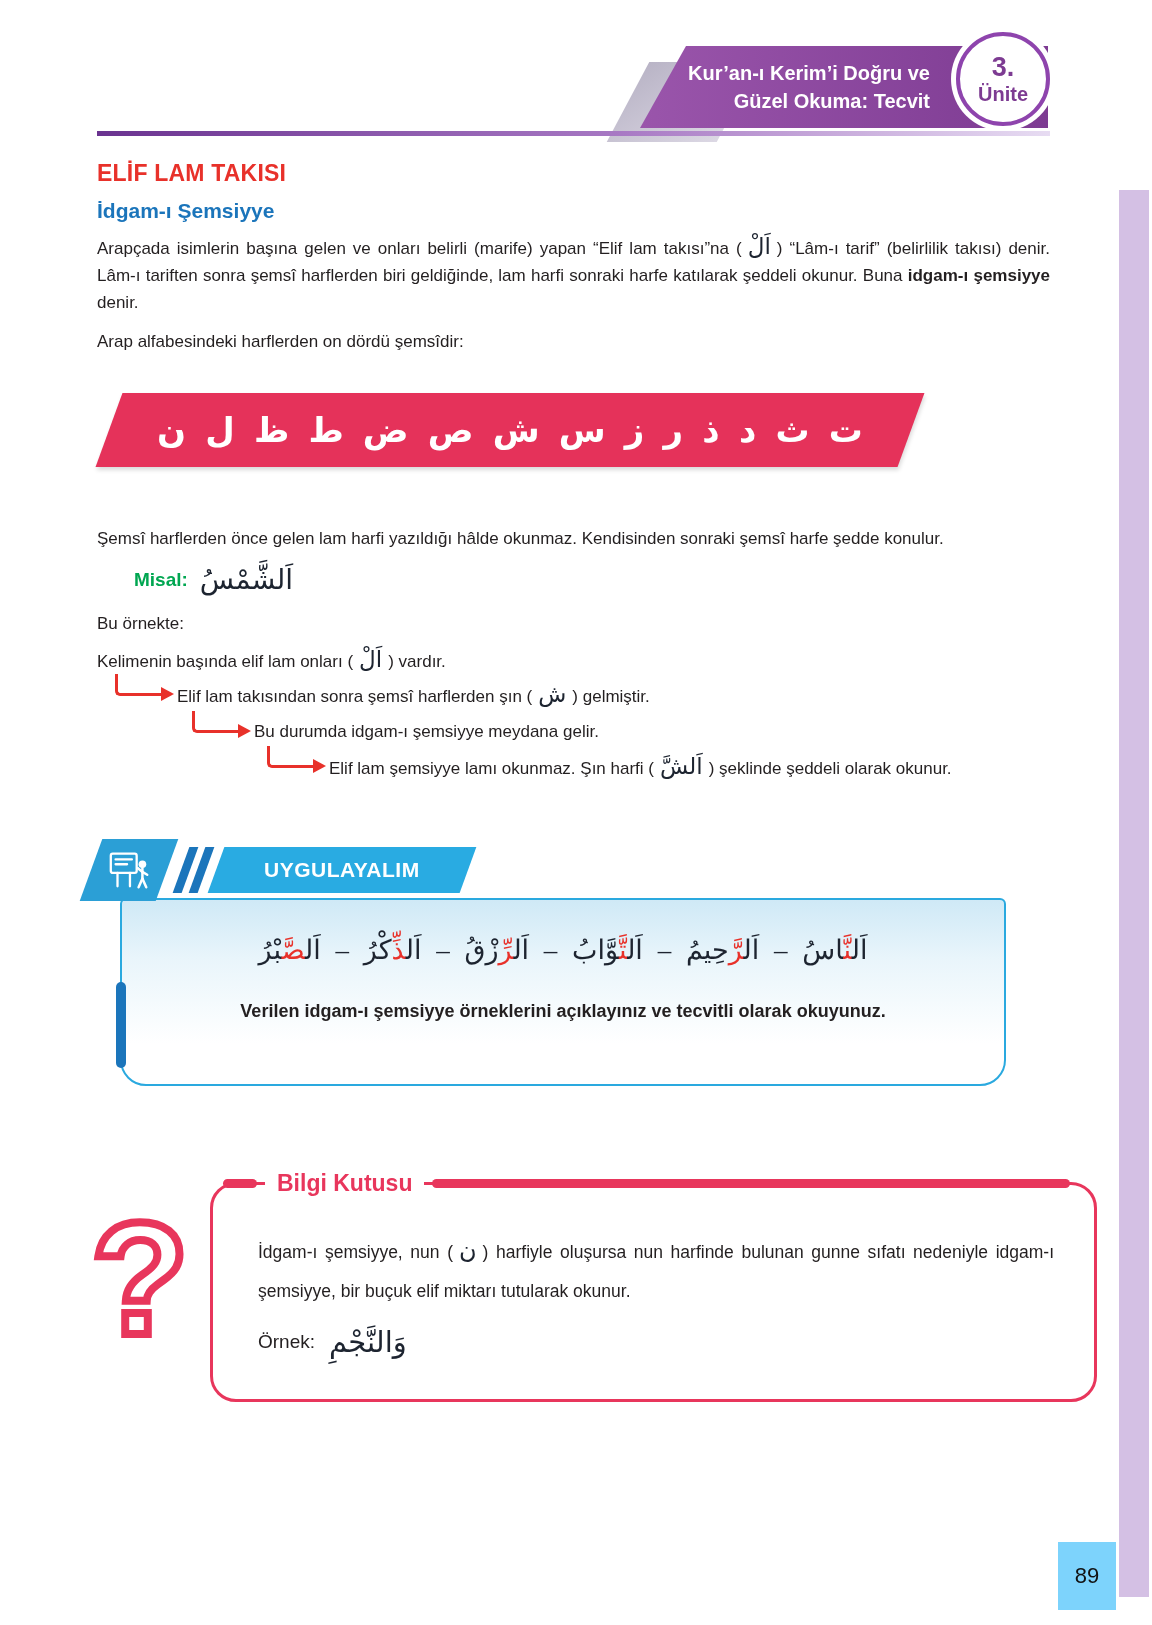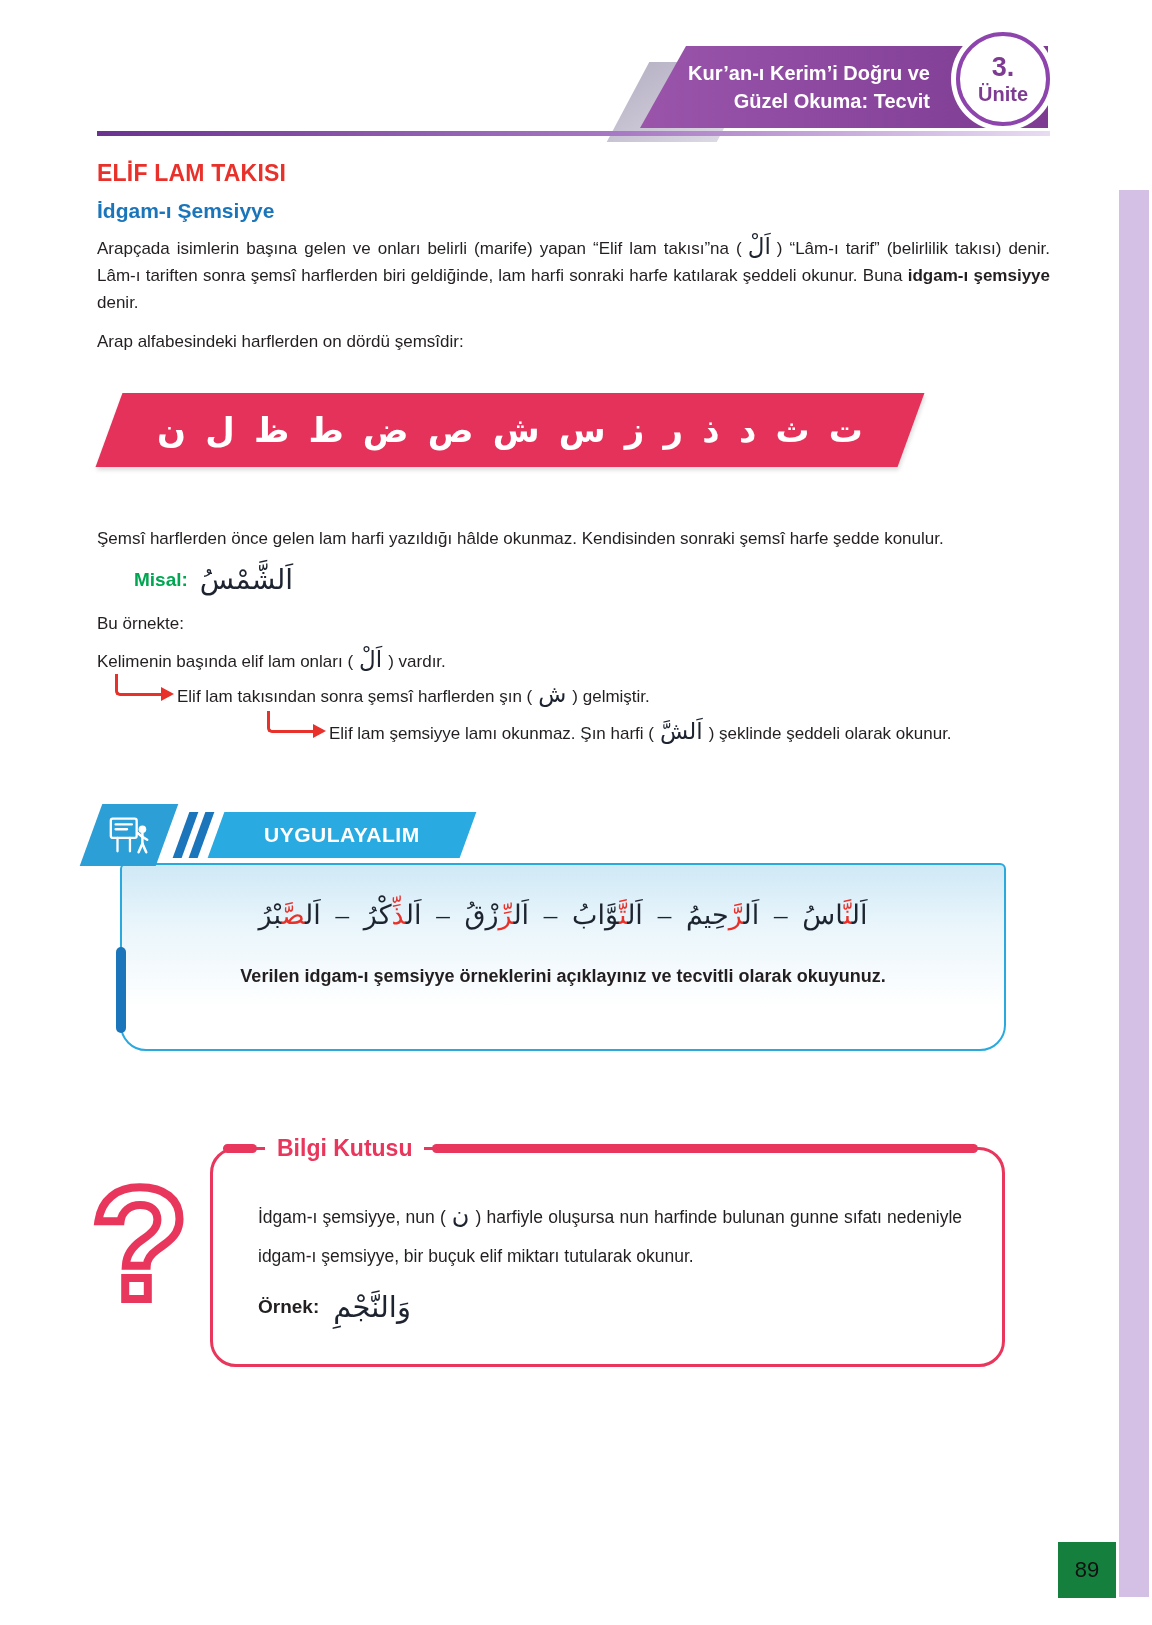--- a/index.html
+++ b/index.html
@@ -32,21 +32,21 @@
   .unit-num { font-size:27px; font-weight:bold; }
   .unit-lbl { font-size:20px; font-weight:bold; }
   .header-rule {
     position:absolute; left:97px; top:131px; width:953px; height:5px;
     background:linear-gradient(90deg,#6a3390,#a879c4 55%,#e7dcf2);
   }
 
   
   .side-stripe { position:absolute; left:1119px; top:190px; width:30px; height:1407px; background:#d4c0e4; }
   .page-num-box {
-    position:absolute; left:1058px; top:1542px; width:58px; height:56px; background:#15803d;
+    position:absolute; left:1058px; top:1542px; width:58px; height:68px; background:#7dd3fc;
     display:flex; align-items:center; justify-content:center; font-size:22px; color:#111; 
   }
 
   
   .content { position:absolute; left:97px; top:160px; width:953px; }
   .h1 { color:#e8312a; font-size:23px; font-weight:bold; letter-spacing:0.2px; }
   .h2 { color:#1b75bb; font-size:21px; font-weight:bold; margin-top:12px; }
   .para { font-size:17px; line-height:27px; text-align:justify; margin-top:12px; }
   .inline-ar { font-size:23px; margin:0 6px; }
   .b { font-weight:bold; }
@@ -107,38 +107,38 @@
   .uyg-accent { position:absolute; left:-6px; bottom:16px; width:10px; height:86px; background:#1b75bb; border-radius:5px; }
   .arabic-words-line {
     direction:rtl; unicode-bidi:isolate; text-align:center;
     font-family:Liberation Serif, serif; font-size:27px; color:#1d2430; line-height:1.5;
   }
   .ar-word .hot { color:#e8312a; }
   .word-sep { color:#1d2430; margin:0 8px; }
   .uyg-instruction { margin-top:30px; text-align:center; font-weight:bold; font-size:18px; }
 
   
-  .bilgi { margin:96px 16px 0 113px; width:795px; position:relative; }
+  .bilgi { margin:96px 16px 0 113px; width:887px; position:relative; }
   .bilgi-box {
     border:3px solid #e8365c; border-radius:26px; min-height:220px; position:relative;
     padding:48px 40px 30px 45px; background:#fff;
   }
   .bilgi-title-row { position:absolute; top:-15px; left:10px; right:24px; display:flex; align-items:center; gap:8px; }
   .bilgi-bar { height:9px; background:#e8365c; border-radius:5px; }
   .bilgi-bar-left { width:34px; }
   .bilgi-bar-right { flex:1; }
   .bilgi-title { background:#fff; padding:0 12px; color:#e8365c; font-weight:bold; font-size:23px; white-space:nowrap; }
   .q-icon {
     position:absolute; left:-122px; top:14px; font-size:160px; font-weight:bold; line-height:1;
     color:#ffffff; -webkit-text-stroke:8px #e8365c;
   }
   .bilgi-text { font-size:17.5px; line-height:2.25; text-align:justify; }
   .bilgi-text .inline-ar { font-size:24px; }
   .ornek-row { margin-top:16px; display:flex; align-items:center; gap:14px; }
-  .ornek-label { font-weight:bold; font-size:19px; }
+  .ornek-label { font-weight:normal; font-size:19px; }
   .ornek-ar { font-size:29px; }
 </style>
 </head>
 <body>
 
 <div>
   <div class="banner-shadow"></div>
   <div class="banner-body">
     <div class="banner-text">
       <div>Kur’an-ı Kerim’i Doğru ve</div>
@@ -192,20 +192,24 @@
 
   <div class="p4">Bu örnekte:</div>
 
   <div class="line1"><span>Kelimenin başında elif lam onları (</span><span class="ar inline-ar" dir="rtl">اَلْ</span><span>) vardır.</span></div>
 
   <div class="arrow-item indent-1">
     <span class="elbow"></span>
     <span><span>Elif lam takısından sonra şemsî harflerden şın (</span><span class="ar inline-ar" dir="rtl">ش</span><span>) gelmiştir.</span></span>
   </div>
 
+  <div class="arrow-item indent-2">
+    <span class="elbow"></span>
+    <span><span>Bu durumda idgam-ı şemsiyye meydana gelir.</span></span>
+  </div>
 
   <div class="arrow-item indent-3">
     <span class="elbow"></span>
     <span><span>Elif lam şemsiyye lamı okunmaz. Şın harfi (</span><span class="ar inline-ar" dir="rtl">اَلشَّ</span><span>) şeklinde şeddeli olarak okunur.</span></span>
   </div>
 
   <div class="uyg">
     <div class="uyg-row">
       <div class="uyg-icon-box">
         <svg width="46" height="46" viewBox="0 0 48 48">

